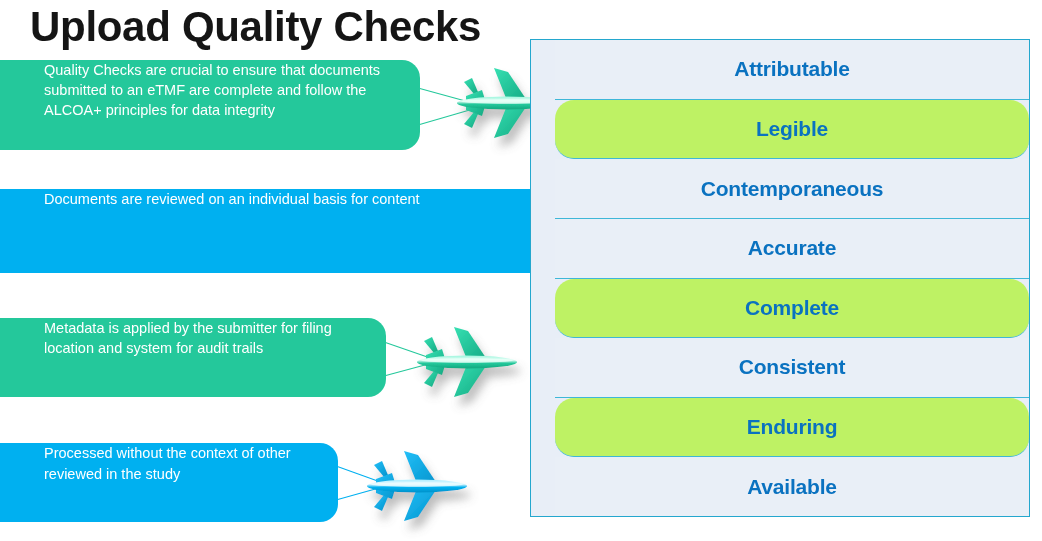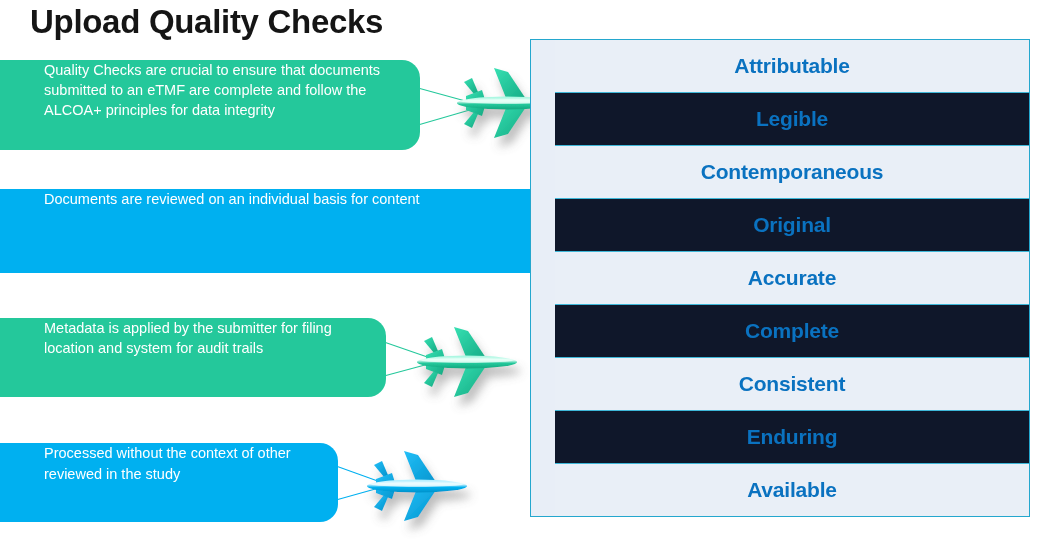--- a/index.html
+++ b/index.html
@@ -13,21 +13,21 @@
     position: relative;
     overflow: hidden;
     font-family: "Liberation Sans", sans-serif;
   }
 
   
   #page-title {
     position: absolute;
     left: 30px;
     top: 3px;
-    font-size: 33px;
+    font-size: 42px;
     font-weight: bold;
     color: #151515;
     letter-spacing: -0.3px;
     white-space: nowrap;
   }
 
   
   .callout {
     position: absolute;
     box-sizing: border-box;
@@ -85,21 +85,21 @@
     align-items: center;
     justify-content: center;
     box-sizing: border-box;
     border-bottom: 1px solid #3EB7D8;
     position: relative;
     z-index: 2;
     margin-left: 24px;
   }
   .alcoa-row:last-child { border-bottom: none; }
   .alcoa-row.shade-a { background: #E9EFF7; }
-  .alcoa-row.shade-b { background: #0f172a; }
+  .alcoa-row.shade-b { background: #bef264; border-radius: 19px; }
   .alcoa-label {
     font-size: 21px;
     font-weight: bold;
     color: #0A72C0;
     letter-spacing: -0.2px;
   }
 </style>
 </head>
 <body>
 
@@ -235,23 +235,20 @@
 <div id="alcoa-panel">
   <div class="alcoa-row shade-a">
     <span class="alcoa-label">Attributable</span>
   </div>
   <div class="alcoa-row shade-b">
     <span class="alcoa-label">Legible</span>
   </div>
   <div class="alcoa-row shade-a">
     <span class="alcoa-label">Contemporaneous</span>
   </div>
-  <div class="alcoa-row shade-b">
-    <span class="alcoa-label">Original</span>
-  </div>
   <div class="alcoa-row shade-a">
     <span class="alcoa-label">Accurate</span>
   </div>
   <div class="alcoa-row shade-b">
     <span class="alcoa-label">Complete</span>
   </div>
   <div class="alcoa-row shade-a">
     <span class="alcoa-label">Consistent</span>
   </div>
   <div class="alcoa-row shade-b">

